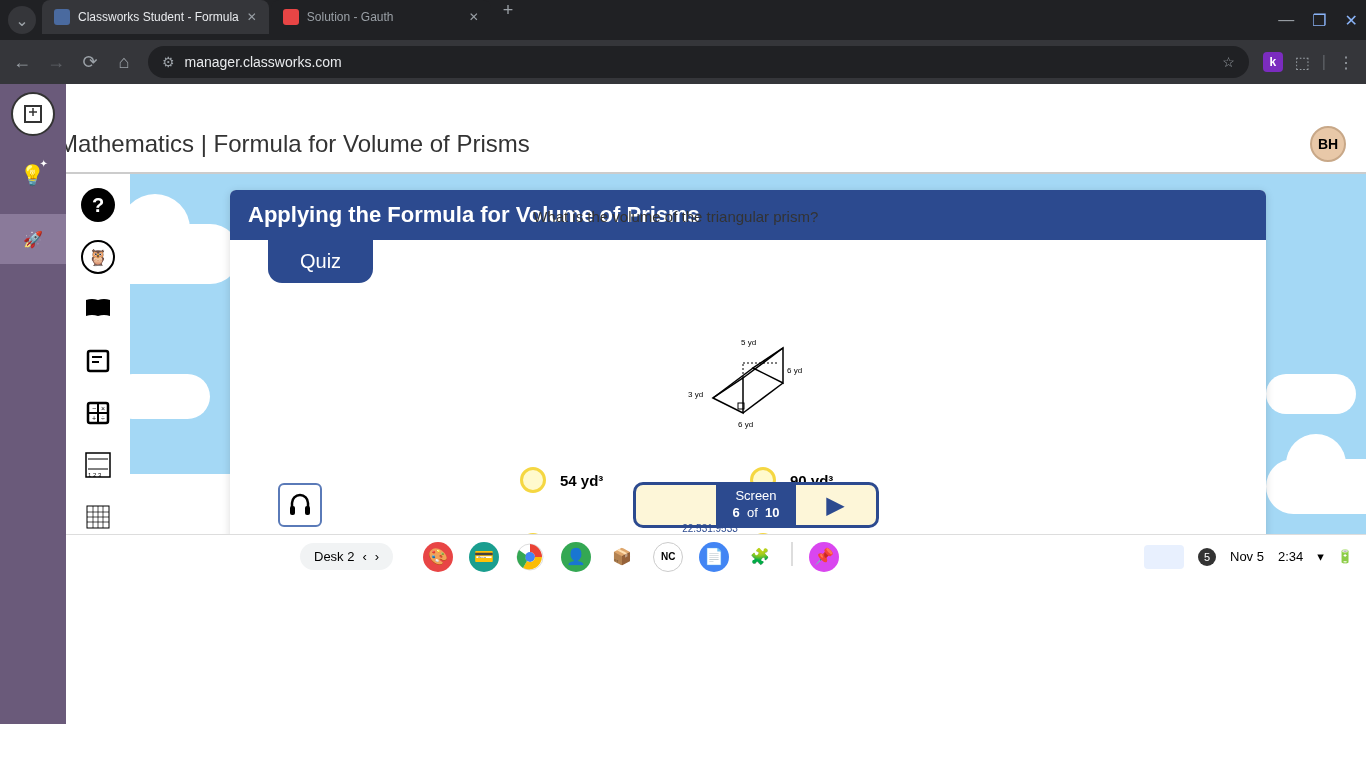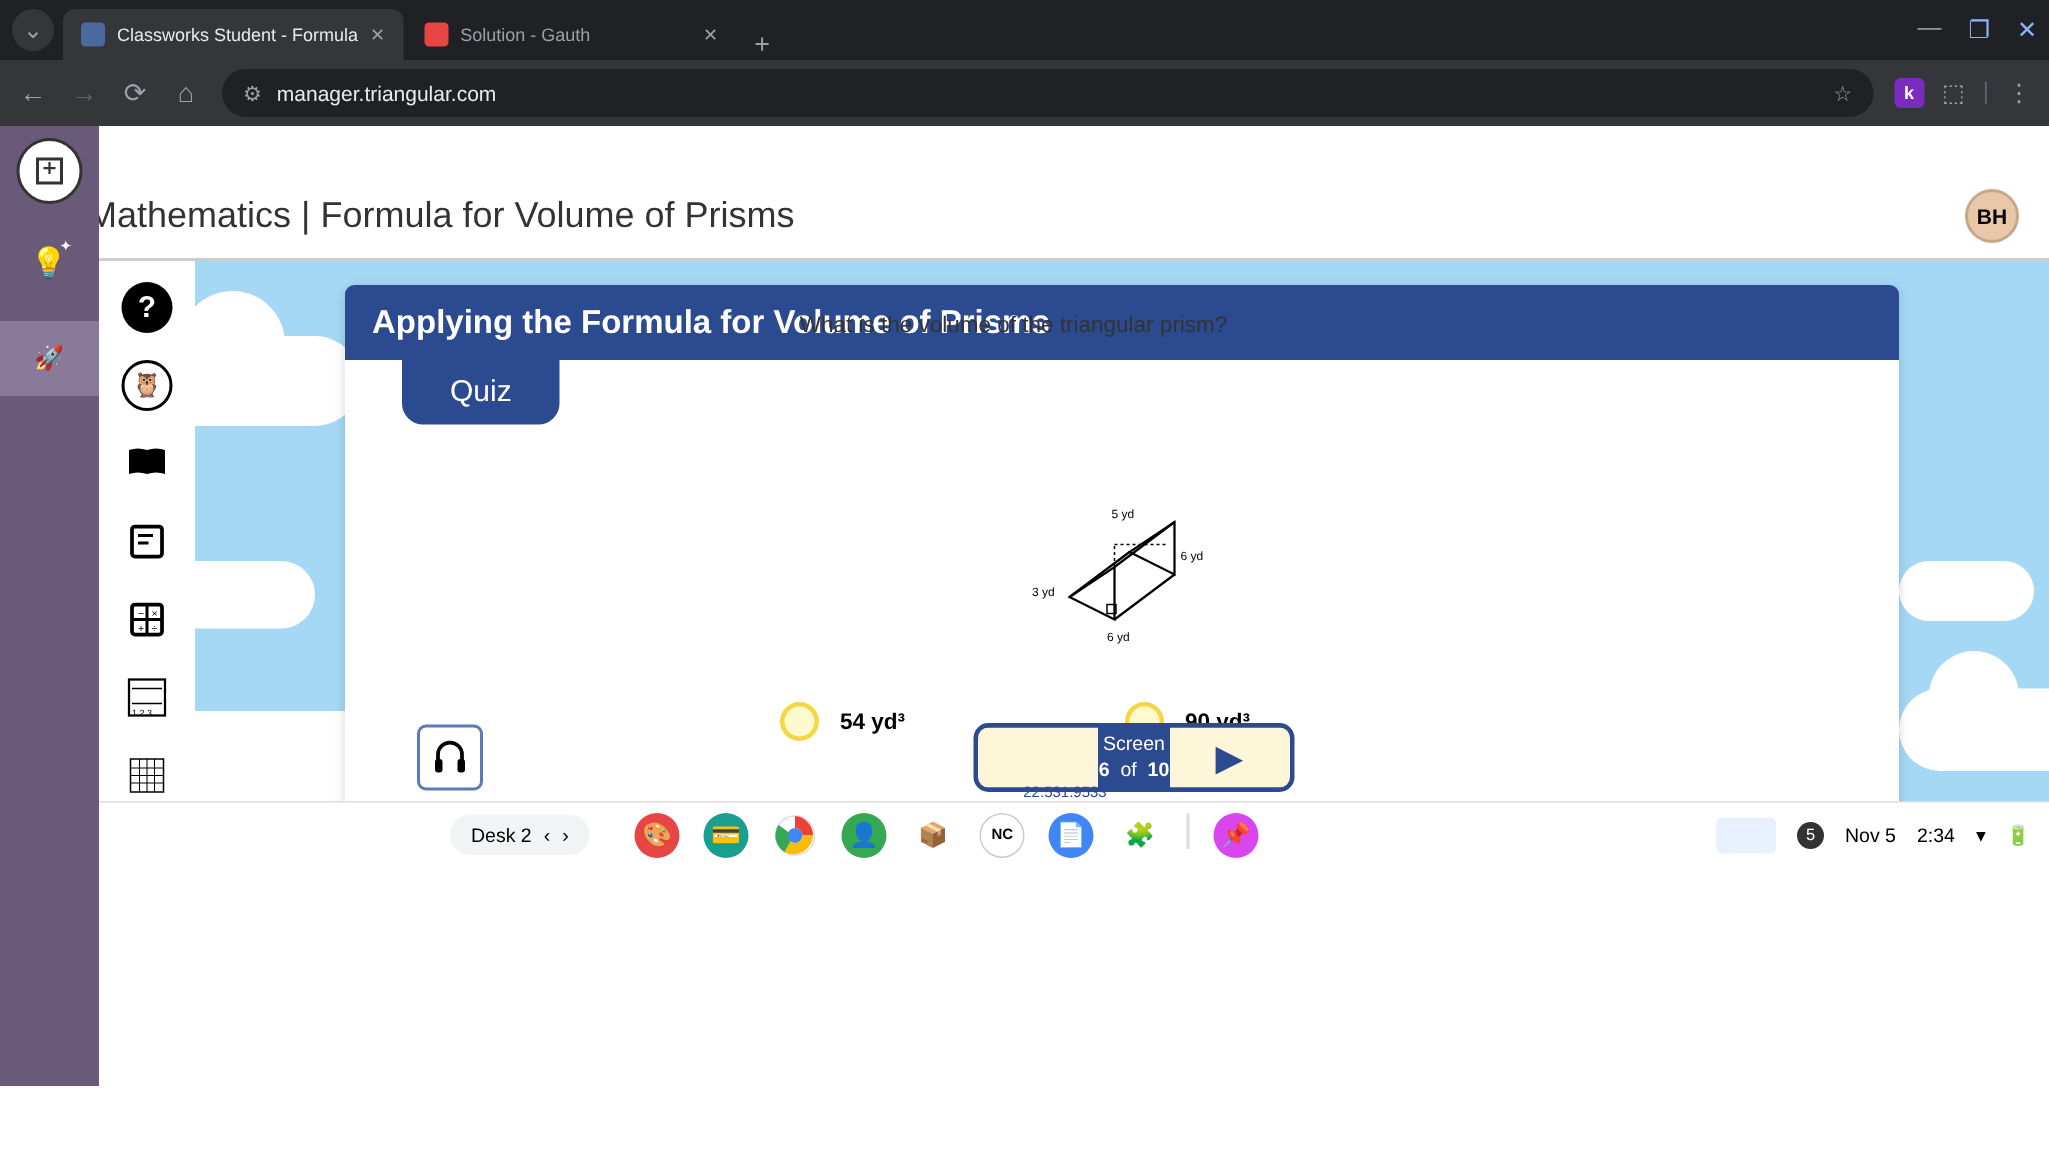--- a/index.html
+++ b/index.html
@@ -1,21 +1,21 @@
 <!DOCTYPE html>
 <html><head>
 <meta charset="utf-8">
 <style>
 * { margin: 0; padding: 0; box-sizing: border-box; font-family: Arial, sans-serif; }
 body { width: 1366px; height: 768px; overflow: hidden; background: #fff; }
 
 
 .browser-top { background: #202124; height: 40px; display: flex; align-items: center; padding: 0 8px; }
 .tab-dropdown { width: 28px; height: 28px; border-radius: 14px; background: #35363a; display: flex; align-items: center; justify-content: center; color: #9aa0a6; margin-right: 6px; cursor: pointer; }
-.tabs { display: flex; height: 100%; align-items: flex-end; }
+.tabs { display: flex; height: 100%; align-items: flex-start; }
 .tab { background: #35363a; height: 34px; display: flex; align-items: center; padding: 0 12px; border-radius: 8px 8px 0 0; color: #e8eaed; font-size: 12px; margin-right: 2px; min-width: 220px; max-width: 240px; }
 .tab.inactive { background: #202124; color: #9aa0a6; }
 .tab-icon { width: 16px; height: 16px; margin-right: 8px; border-radius: 3px; flex-shrink: 0; }
 .tab-text { flex: 1; white-space: nowrap; overflow: hidden; text-overflow: ellipsis; }
 .tab-close { color: #9aa0a6; margin-left: 8px; cursor: pointer; }
 .new-tab { color: #9aa0a6; margin-left: 10px; font-size: 18px; cursor: pointer; }
 .window-controls { margin-left: auto; display: flex; gap: 18px; color: #9aa0a6; }
 .window-controls span { cursor: pointer; }
 
 .browser-bar { background: #35363a; height: 44px; display: flex; align-items: center; padding: 0 12px; gap: 14px; }
@@ -65,21 +65,21 @@
 .prism-fig { width: 130px; margin: 50px auto 30px; position: relative; }
 .options { display: grid; grid-template-columns: 200px 200px; gap: 40px 30px; margin-left: 270px; margin-top: 10px; }
 .option { display: flex; align-items: center; gap: 14px; cursor: pointer; }
 .radio { width: 26px; height: 26px; border-radius: 13px; border: 3px solid #f5d742; background: #fffacd; }
 .option-label { font-size: 15px; font-weight: bold; }
 
 .bottom-bar { position: absolute; bottom: 6px; left: 100px; width: 960px; display: flex; align-items: center; }
 .audio-btn { width: 44px; height: 44px; border: 2px solid #5a7ab8; border-radius: 6px; background: #fff; display: flex; align-items: center; justify-content: center; cursor: pointer; margin-left: 48px; }
 .screen-nav { margin: 0 auto; display: flex; align-items: center; border: 3px solid #2c4a8f; border-radius: 10px; background: #2c4a8f; height: 46px; overflow: hidden; }
 .screen-btn { width: 80px; height: 100%; background: #fdf6d8; display: flex; align-items: center; justify-content: center; cursor: pointer; }
-.screen-mid { background: #2c4a8f; color: #fff; padding: 0 0; font-size: 13px; text-align: center; line-height: 1.3; }
+.screen-mid { background: #2c4a8f; color: #fff; padding: 0 16px; font-size: 13px; text-align: center; line-height: 1.3; }
 .screen-play { font-size: 24px; color: #2c4a8f; }
 .phone-num { position: absolute; bottom: -2px; left: 50%; transform: translateX(-50%); font-size: 10px; color: #2c4a8f; text-align: center; }
 
 
 .taskbar { height: 44px; background: #fff; border-top: 1px solid #ddd; display: flex; align-items: center; padding: 0 12px; gap: 10px; }
 .tb-circle { width: 18px; height: 18px; border: 2px solid #555; border-radius: 50%; cursor: pointer; }
 .desk-pill { background: #f1f3f4; border-radius: 16px; padding: 6px 14px; font-size: 13px; display: flex; align-items: center; gap: 8px; cursor: pointer; margin-left: 260px; }
 .tb-apps { display: flex; gap: 16px; margin-left: 20px; }
 .tb-app { width: 30px; height: 30px; border-radius: 15px; display: flex; align-items: center; justify-content: center; font-size: 16px; cursor: pointer; }
 .tb-right { margin-left: auto; display: flex; align-items: center; gap: 14px; font-size: 13px; }
@@ -110,21 +110,21 @@
   </div>
 </div>
 
 <div class="browser-bar">
   <span class="nav-btn">←</span>
   <span class="nav-btn" style="opacity:.4">→</span>
   <span class="nav-btn">⟳</span>
   <span class="nav-btn">⌂</span>
   <div class="url-bar">
     <span class="url-icon">⚙</span>
-    <span class="url-text">manager.triangular.com</span>
+    <span class="url-text">manager.classworks.com</span>
     <span style="margin-left:auto">☆</span>
   </div>
   <div class="bar-right">
     <div class="k-badge icon">k</div>
     <span class="icon">⬚</span>
     <span style="color:#5f6368">|</span>
     <span class="icon">⋮</span>
   </div>
 </div>
 

